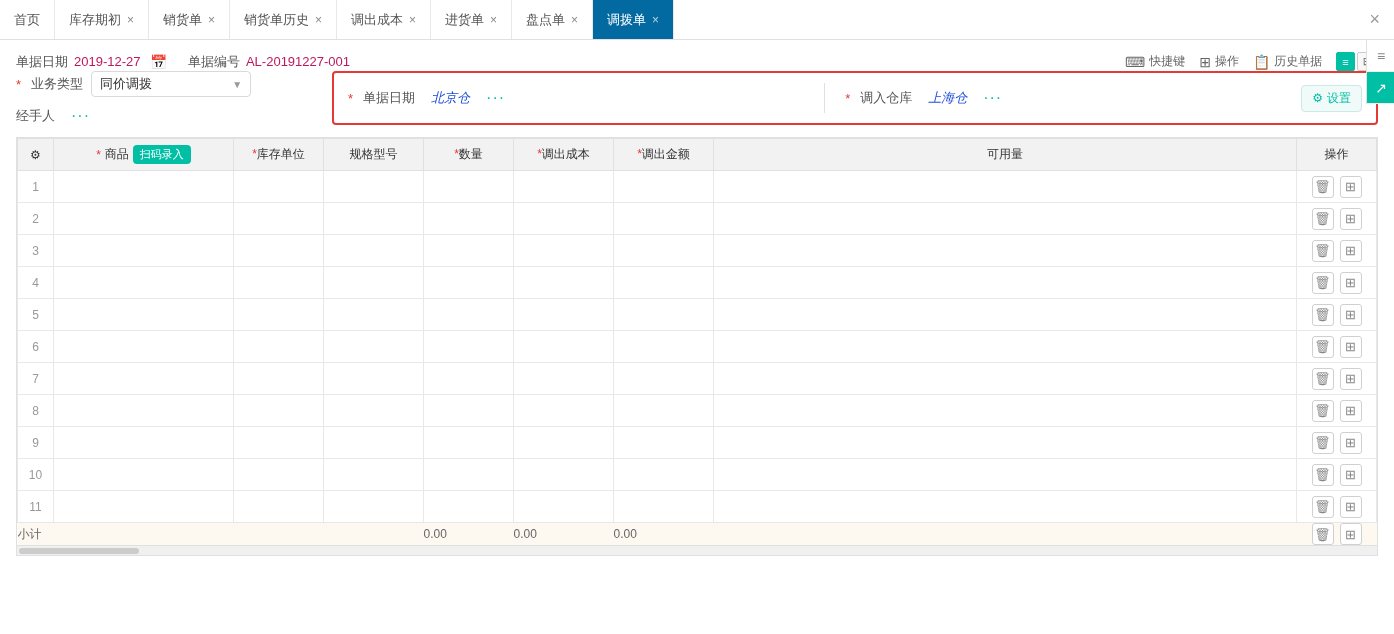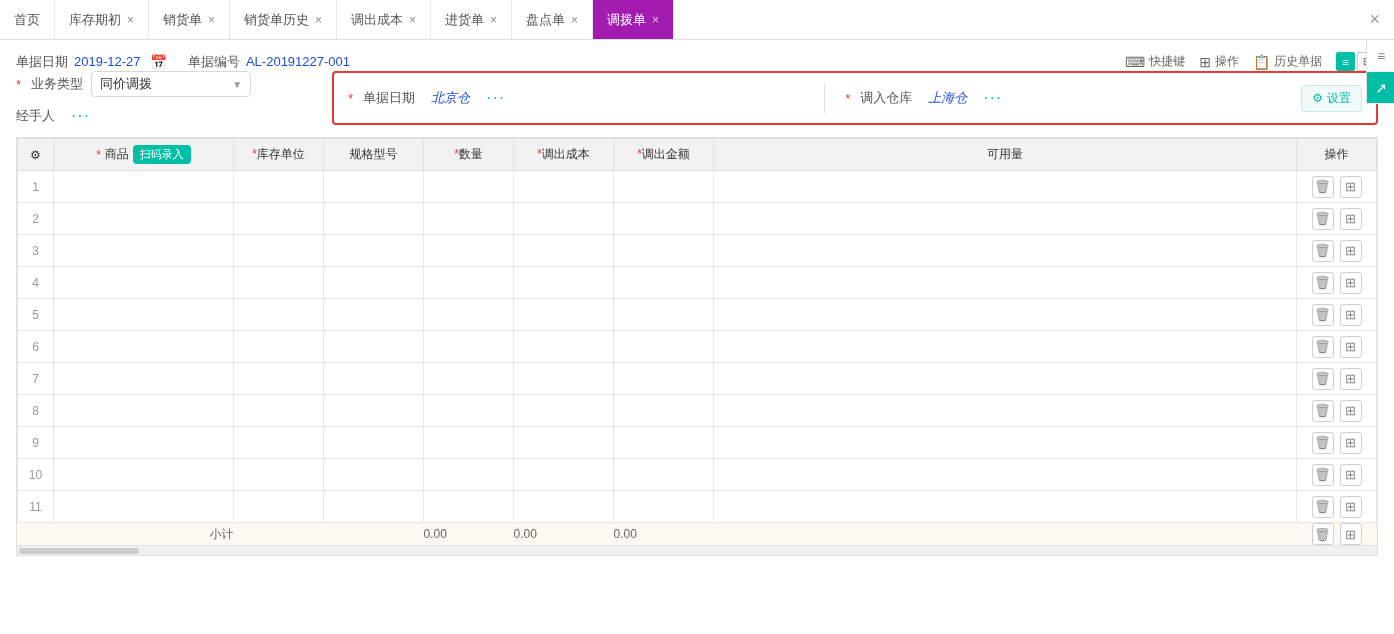--- a/index.html
+++ b/index.html
@@ -10,21 +10,21 @@
       display: flex; align-items: center; background: #fff;
       border-bottom: 1px solid #e0e0e0; padding: 0 0 0 0;
       height: 40px; overflow: hidden;
     }
     .tab-item {
       display: flex; align-items: center; padding: 0 14px;
       height: 100%; border-right: 1px solid #e8e8e8;
       cursor: pointer; font-size: 13px; color: #555;
       white-space: nowrap; position: relative;
     }
-    .tab-item.active { background: #a21caf; color: #fff; }
+    .tab-item.active { background: #0369a1; color: #fff; }
     .tab-item .close-btn {
       margin-left: 6px; font-size: 12px; color: inherit; opacity: 0.7;
       cursor: pointer; line-height: 1;
     }
     .tab-item.active .close-btn { color: #fff; }
     .tab-bar-close {
       margin-left: auto; padding: 0 14px; cursor: pointer; font-size: 18px; color: #999;
       display: flex; align-items: center; height: 100%;
     }
 
@@ -36,21 +36,21 @@
 
     
     .header-row {
       display: flex; align-items: center; gap: 20px;
     }
     .header-field {
       display: flex; align-items: center; gap: 6px;
       font-size: 13px; color: #555;
     }
     .header-field .label { color: #555; }
-    .header-field .value { color: #1d4ed8; font-weight: 500; }
+    .header-field .value { color: #be185d; font-weight: 500; }
     .calendar-icon { font-size: 14px; cursor: pointer; color: #888; margin-left: 4px; }
 
     
     .toolbar-right {
       margin-left: auto; display: flex; align-items: center; gap: 14px;
     }
     .toolbar-btn {
       display: flex; align-items: center; gap: 4px;
       color: #666; font-size: 12px; cursor: pointer;
     }
@@ -119,21 +119,21 @@
     }
     thead th .req { color: #e53935; }
     tbody td {
       border: 1px solid #e8e8e8; padding: 4px 8px;
       height: 32px; text-align: center; color: #333; background: #fff;
     }
     .row-num { color: #999; width: 36px; }
     .subtotal-row td {
       background: #fdf9f0 !important; font-weight: 500; color: #666;
     }
-    .subtotal-row .label-cell { text-align: right; padding-left: 12px; }
+    .subtotal-row .label-cell { text-align: left; }
 
     
     .action-cell {
       display: flex; align-items: center; justify-content: center; gap: 6px;
     }
     .act-icon {
       width: 22px; height: 22px; border: 1px solid #d0d0d0;
       border-radius: 3px; display: flex; align-items: center; justify-content: center;
       cursor: pointer; font-size: 13px; color: #888; background: #fff;
     }

